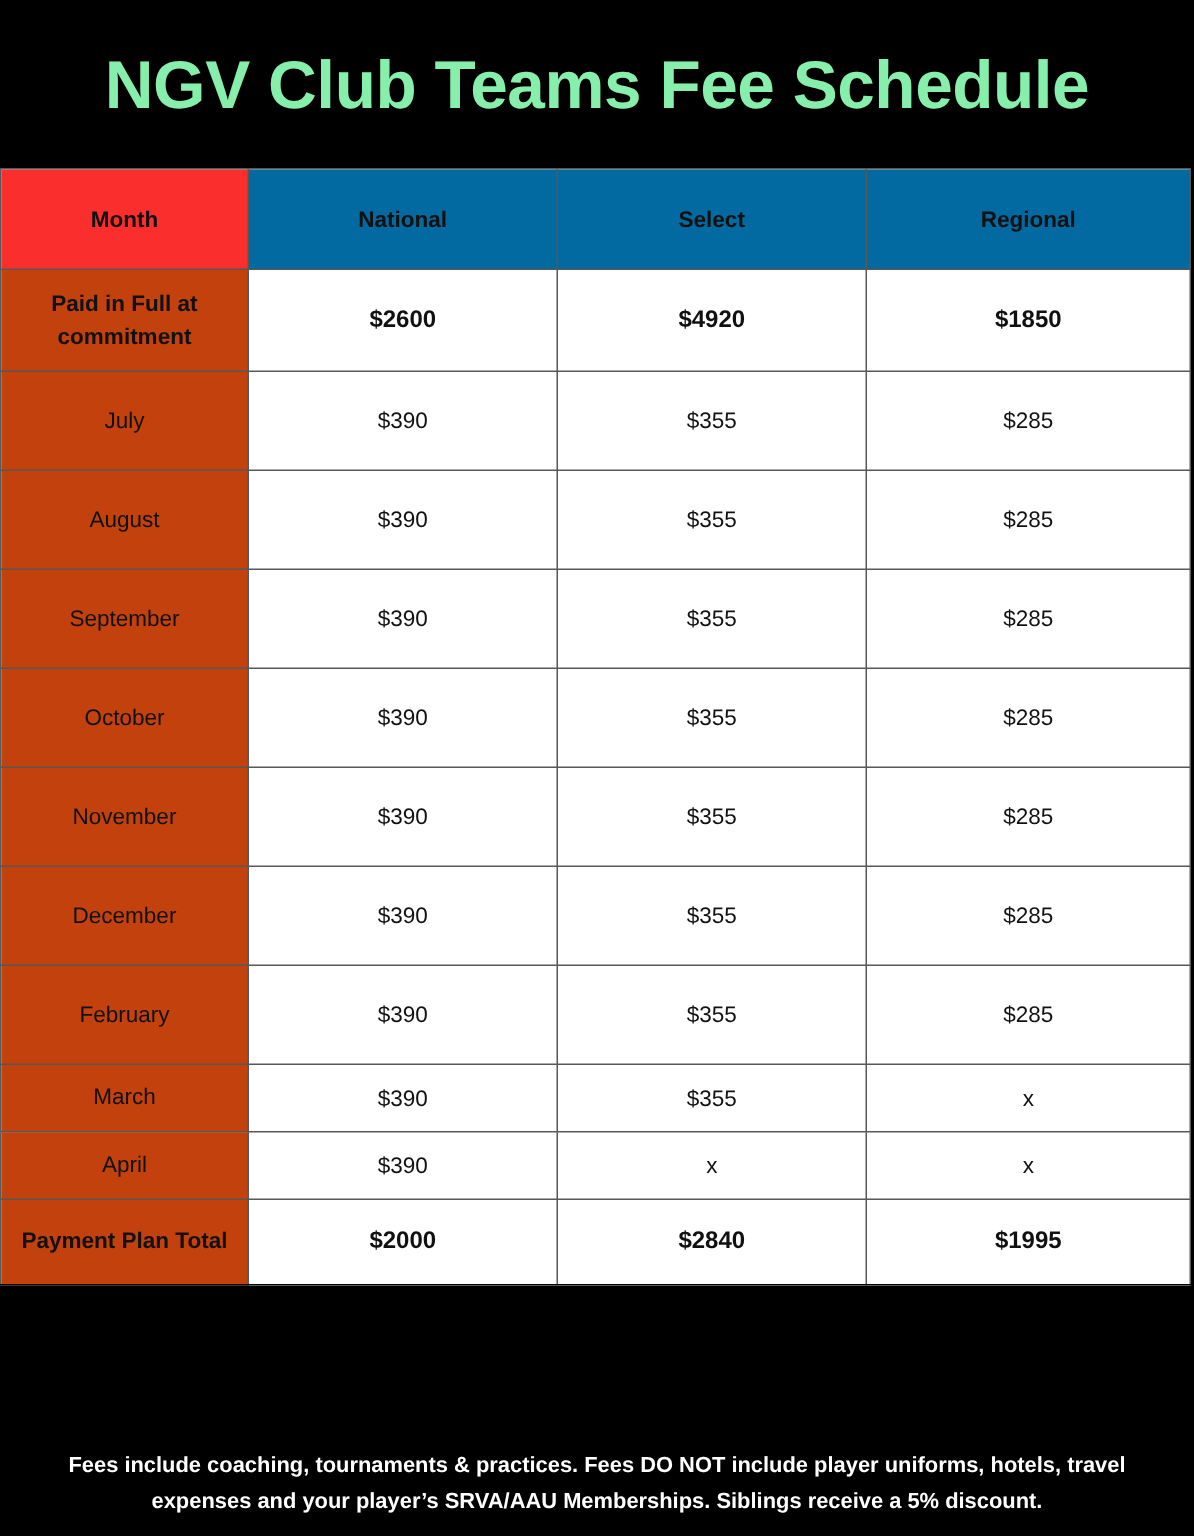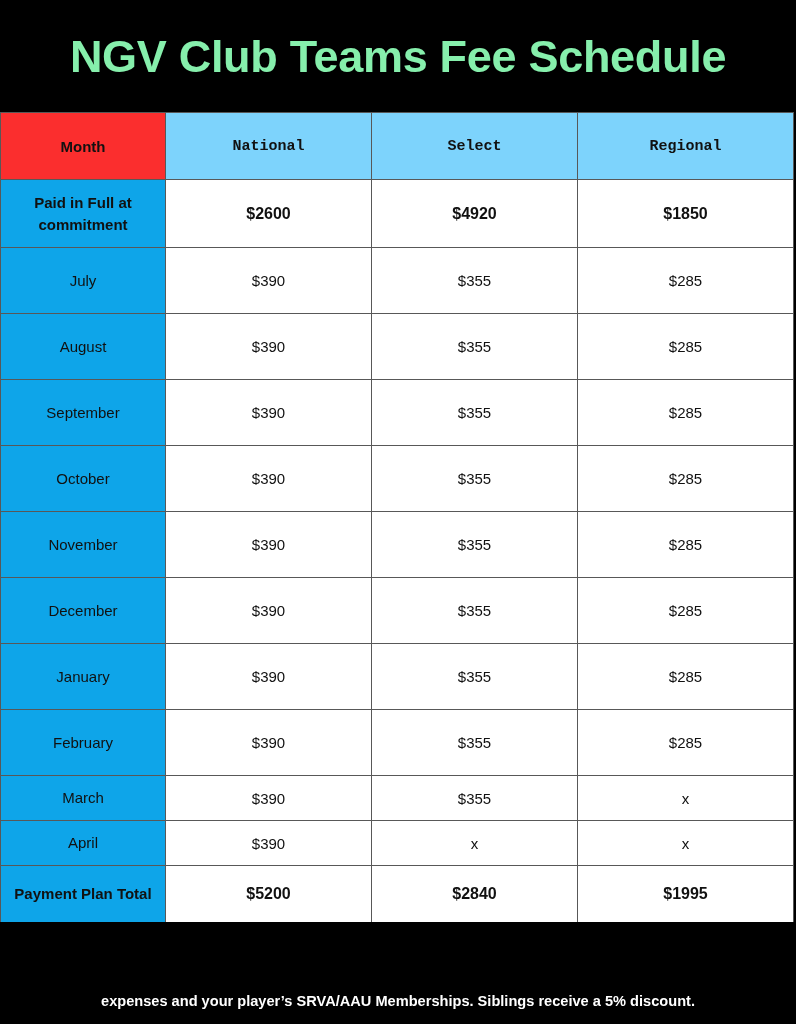--- a/index.html
+++ b/index.html
@@ -73,27 +73,26 @@
     font-size: 19px;
     font-weight: bold;
     color: #0b0b0b;
     border-top: 1px solid #000000;
   }
   thead th.h-month {
     background: #fb2e2e;
     font-size: 15px;
   }
   thead th.h-col {
-    background: #7dd3fc;
-    font-family: Liberation Mono, monospace;
+    background: #0369a1;
   }
 
   
   tbody td.month-cell {
-    background: #0ea5e9;
+    background: #c2410c;
     font-size: 15px;
     font-weight: normal;
     line-height: 1.45;
   }
   tbody td.val-cell {
     background: #ffffff;
     font-size: 15px;
   }
 
   tbody tr.r-tall td { height: 66px; }
@@ -190,26 +189,20 @@
           <td class="val-cell">$285</td>
         </tr>
 
         <tr class="r-tall">
           <td class="month-cell">December</td>
           <td class="val-cell">$390</td>
           <td class="val-cell">$355</td>
           <td class="val-cell">$285</td>
         </tr>
 
-        <tr class="r-tall">
-          <td class="month-cell">January</td>
-          <td class="val-cell">$390</td>
-          <td class="val-cell">$355</td>
-          <td class="val-cell">$285</td>
-        </tr>
 
         <tr class="r-tall">
           <td class="month-cell">February</td>
           <td class="val-cell">$390</td>
           <td class="val-cell">$355</td>
           <td class="val-cell">$285</td>
         </tr>
 
         <tr class="r-short">
           <td class="month-cell">March</td>
@@ -221,27 +214,28 @@
         <tr class="r-short">
           <td class="month-cell">April</td>
           <td class="val-cell">$390</td>
           <td class="val-cell">x</td>
           <td class="val-cell">x</td>
         </tr>
 
 
         <tr class="r-total">
           <td class="month-cell">Payment Plan Total</td>
-          <td class="val-cell">$5200</td>
+          <td class="val-cell">$2000</td>
           <td class="val-cell">$2840</td>
           <td class="val-cell">$1995</td>
         </tr>
 
       </tbody>
     </table>
   </div>
 
   <div class="footer-note">
+    <span class="footer-line">Fees include coaching, tournaments &amp; practices. Fees DO NOT include player uniforms, hotels, travel</span>
     <span class="footer-line">expenses and your player’s SRVA/AAU Memberships. Siblings receive a 5% discount.</span>
 
   </div>
 
 </div>
 
 </body></html>

